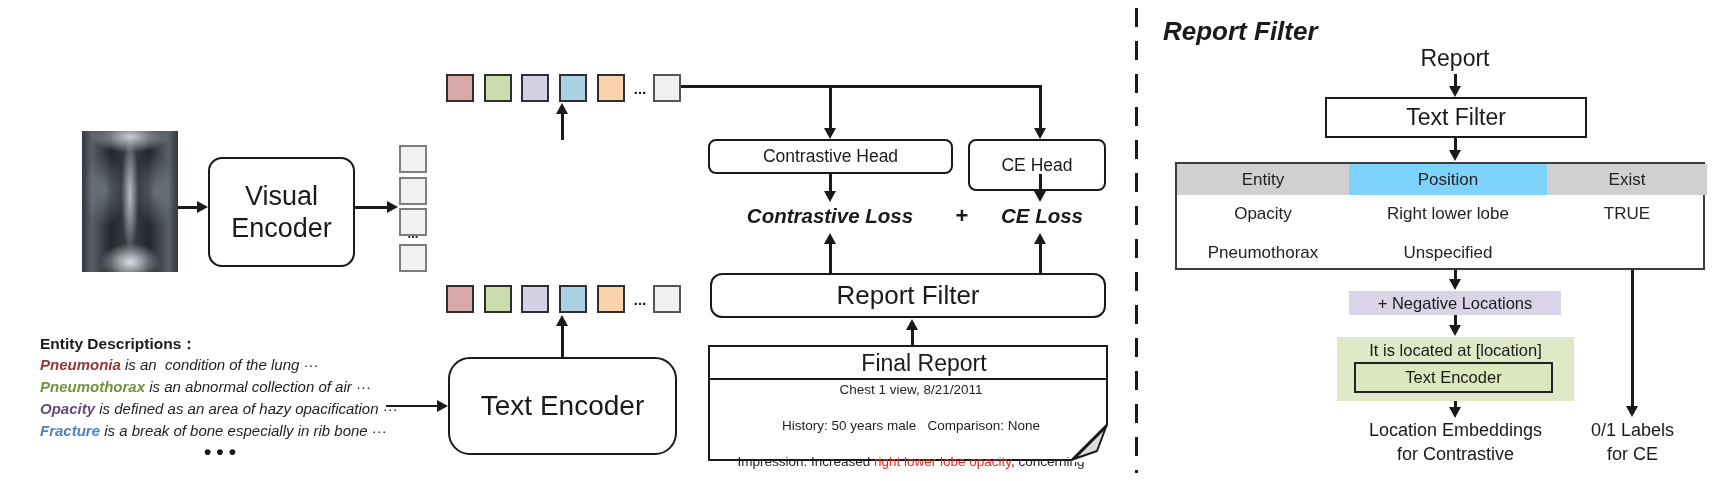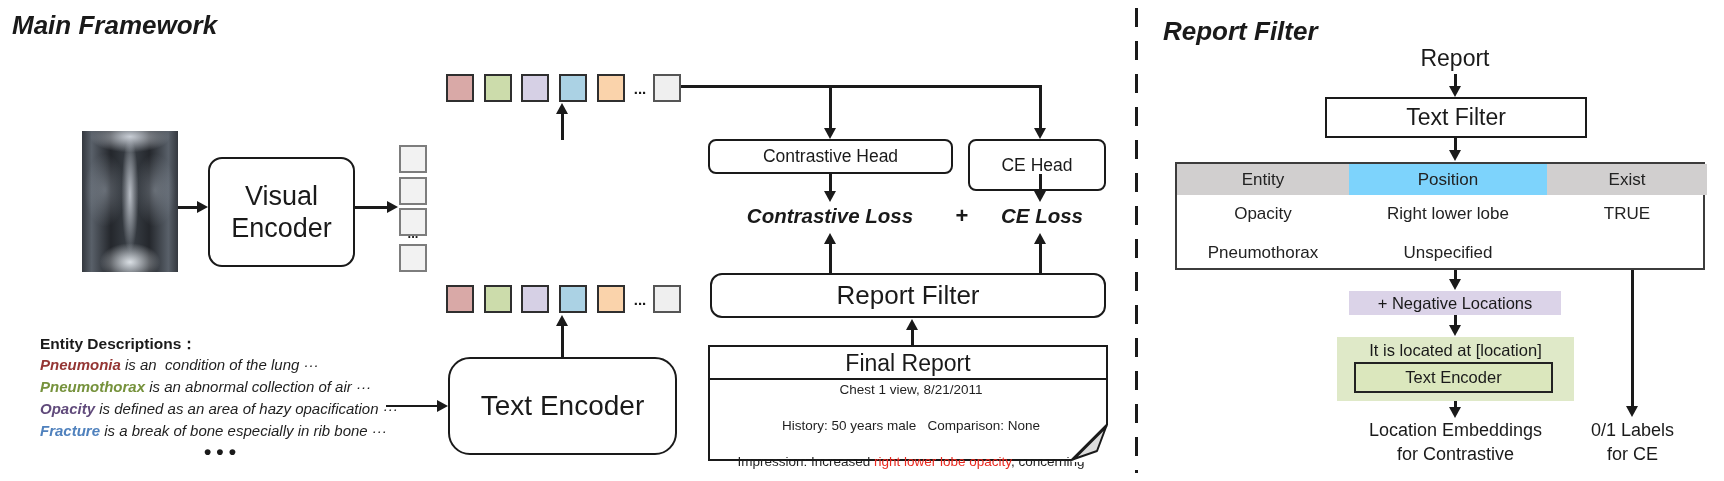--- a/index.html
+++ b/index.html
@@ -46,21 +46,20 @@
   .rf-table > div{display:flex;align-items:center;justify-content:center;}
   .tint-box{position:absolute;box-sizing:border-box;display:flex;align-items:center;justify-content:center;
             font-size:16.5px;color:#1a1a1a;}
   .small-label{position:absolute;font-size:18px;text-align:center;color:#1a1a1a;}
 </style>
 </head>
 <body>
 
 <div id="canvas">
 
-  <div class="sec-title" style="left:12px;top:10px;">Main Framework</div>
 
   <div class="xray"></div>
 
   <div class="h" style="left:178px;top:206px;width:21px;"></div>
   <div class="ah-right" style="left:197px;top:201px;"></div>
 
   <div class="box rounded-md" style="left:208px;top:157px;width:147px;height:110px;font-size:27px;line-height:1.2;">
     <span>Visual Encoder</span>
   </div>
 
@@ -113,21 +112,21 @@
   <div class="v" style="left:1039px;top:243px;height:30px;"></div>
 
   <div class="box" style="left:710px;top:273px;width:396px;height:45px;font-size:26px;border-radius:12px;">
     <span>Report Filter</span>
   </div>
 
   <div class="ah-up" style="left:906px;top:319px;"></div>
   <div class="v" style="left:911px;top:329px;height:16px;"></div>
 
   <div class="box" style="left:708px;top:345px;width:400px;height:116px;display:block;">
-    <div class="abs centered" style="left:0;top:2px;width:100%;height:28px;font-size:23px;">Final Report</div>
+    <div class="abs centered" style="left:16px;top:2px;width:100%;height:28px;font-size:23px;">Final Report</div>
     <div class="abs" style="left:0;top:31px;width:100%;height:2px;background:#1a1a1a;"></div>
     <div class="fr-body"><span>Chest 1 view, 8/21/2011</span><br>
 <span>History: 50 years male   Comparison: None</span><br>
 <span><span>Impression: Increased </span><span style="color: rgb(232, 41, 31);">right lower lobe opacity</span><span>, concerning</span></span><br>
 </div>
     <svg class="abs" style="right:-3px;bottom:-3px;" width="38" height="38" viewBox="0 0 38 38">
       <polygon points="0,38 38,38 38,0" fill="#ffffff"></polygon>
       <line x1="1" y1="36" x2="36" y2="1" stroke="#1a1a1a" stroke-width="2.5"></line>
       <polygon points="3,35 35,3 26,27" fill="#dcdcdc" stroke="#1a1a1a" stroke-width="2" stroke-linejoin="round"></polygon>
     </svg>

